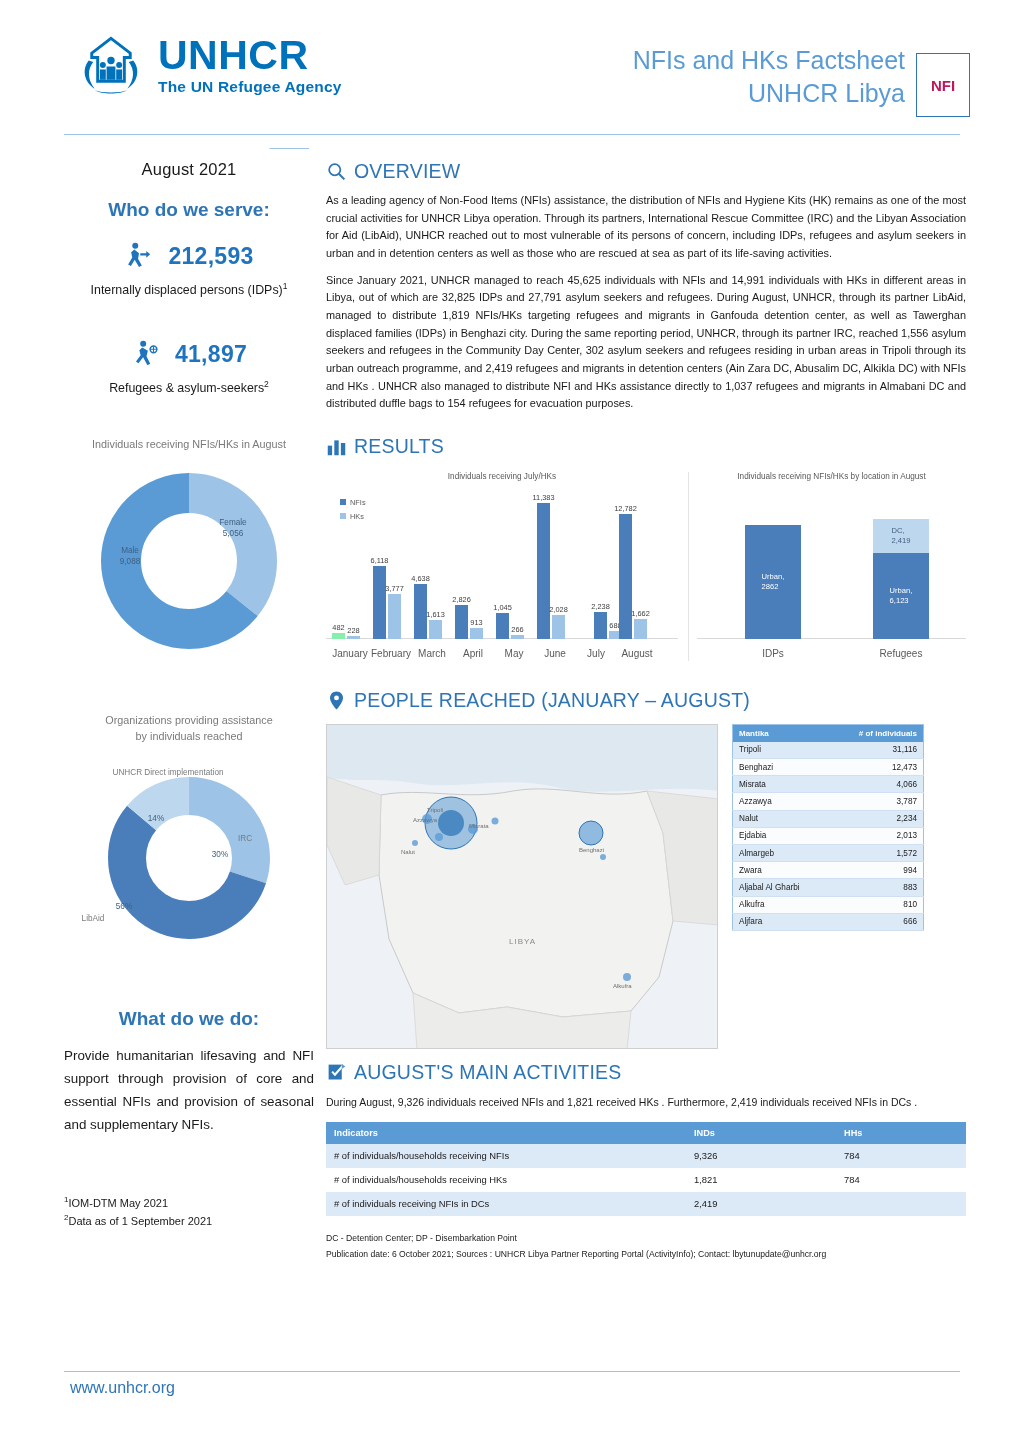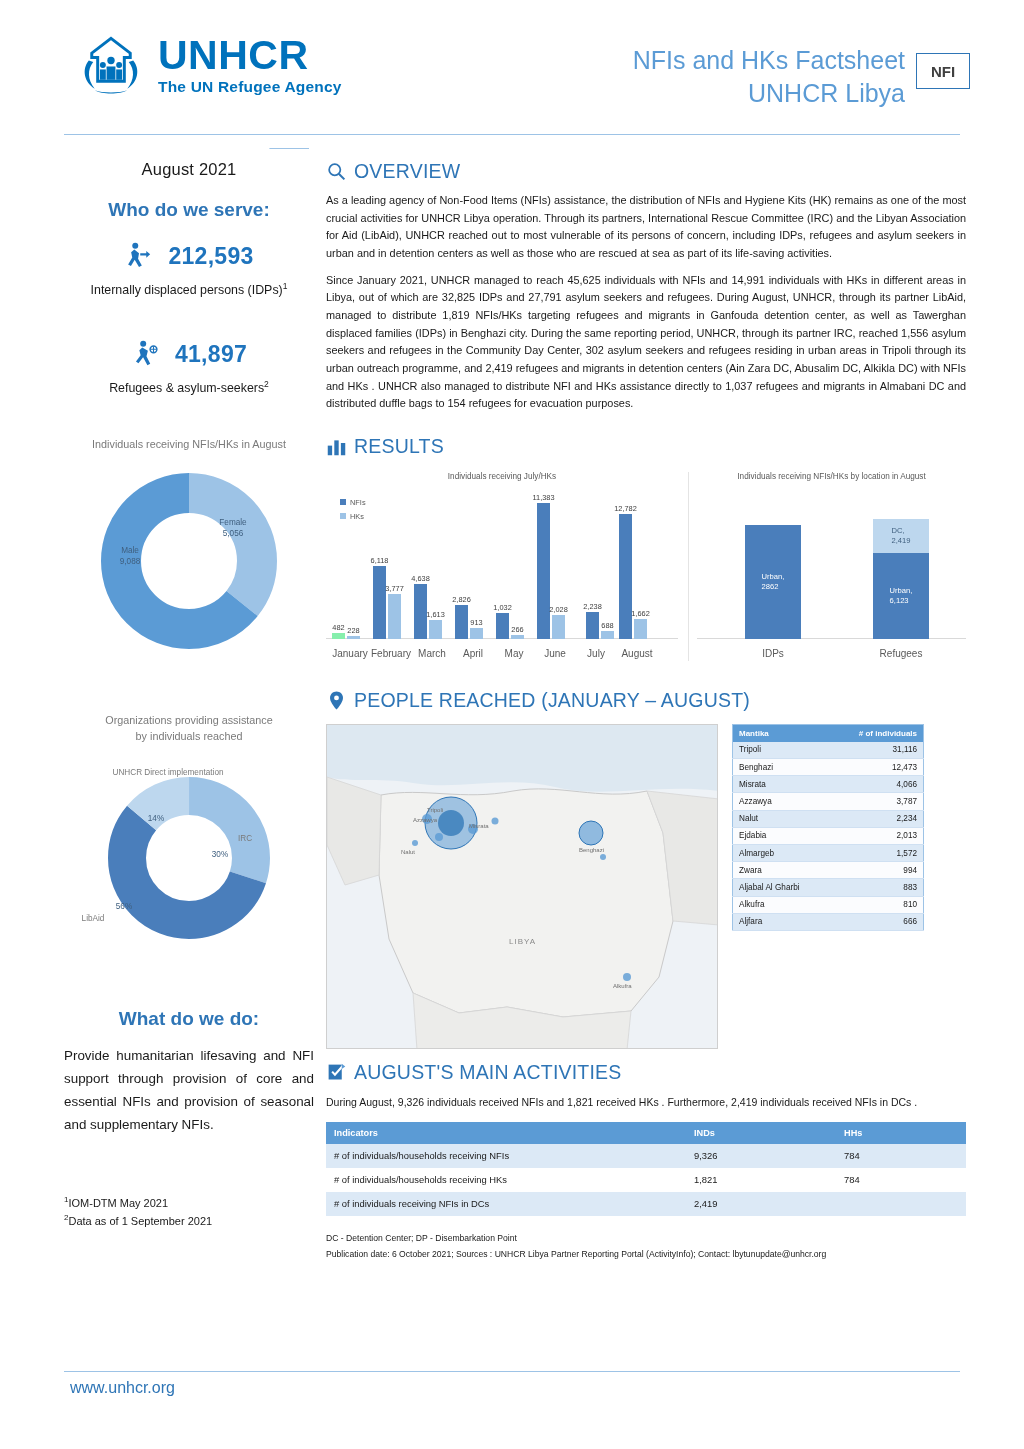--- a/index.html
+++ b/index.html
@@ -16,23 +16,23 @@
   .header { position: absolute; left: 0; top: 0; width: 1024px; height: 136px; }
   .logo-wrap { position: absolute; left: 74px; top: 28px; display: flex; align-items: center; gap: 10px; }
   .logo-mark { width: 74px; height: 74px; }
   .logo-text { display: flex; flex-direction: column; justify-content: center; }
   .logo-unhcr { font-size: 41px; font-weight: bold; color: #0072bc; letter-spacing: 0.5px; line-height: 1.0; }
   .logo-sub { font-size: 15.5px; font-weight: bold; color: #0072bc; letter-spacing: 0.2px; margin-top: 2px; }
   .title-block { position: absolute; right: 119px; top: 44px; text-align: right; }
   .title-line { font-size: 25px; color: #5b9bd5; line-height: 1.32; font-weight: 400; }
   .nfi-badge {
     position: absolute; right: 54px; top: 53px;
-    width: 54px; height: 36px; border: 1.6px solid #2e75b6;
+    width: 54px; height: 64px; border: 1.6px solid #2e75b6;
     display: flex; align-items: center; justify-content: center;
-    font-size: 15px; font-weight: bold; color: #404040;
+    font-size: 15px; font-weight: bold; color: #be185d;
   }
   .header-rule { position: absolute; left: 64px; top: 134px; width: 896px; height: 1.4px; background: #9dc3e6; }
   .header-notch {
     position: absolute; left: 269px; top: 134px; width: 40px; height: 16px;
     overflow: hidden;
   }
   .header-notch:after {
     content: ""; position: absolute; left: 0; top: -14px; width: 40px; height: 28px;
     border-right: 1.4px solid #9dc3e6; border-bottom: 1.4px solid #9dc3e6;
     transform: skewX(-38deg); transform-origin: bottom left;
@@ -312,35 +312,35 @@
           <div class="grp" style="left:129px;">
             <div class="bar" style="height:34px;background:#4a7ebb">
                 <span>2,826</span>
               </div>
             <div class="bar" style="height:11px;background:#9dc3e6">
                 <span>913</span>
               </div>
           </div>
           <div class="grp" style="left:170px;">
             <div class="bar" style="height:26px;background:#4a7ebb">
-                <span>1,032</span>
+                <span>1,045</span>
               </div>
             <div class="bar" style="height:4px;background:#9dc3e6">
                 <span>266</span>
               </div>
           </div>
           <div class="grp" style="left:211px;">
             <div class="bar" style="height:136px;background:#4a7ebb">
                 <span>11,383</span>
               </div>
             <div class="bar" style="height:24px;background:#9dc3e6">
                 <span>2,028</span>
               </div>
           </div>
-          <div class="grp" style="left:260px;">
+          <div class="grp" style="left:268px;">
             <div class="bar" style="height:27px;background:#4a7ebb">
                 <span>2,238</span>
               </div>
             <div class="bar" style="height:8px;background:#9dc3e6">
                 <span>688</span>
               </div>
           </div>
           <div class="grp" style="left:293px;">
             <div class="bar" style="height:125px;background:#4a7ebb">
                 <span>12,782</span>

